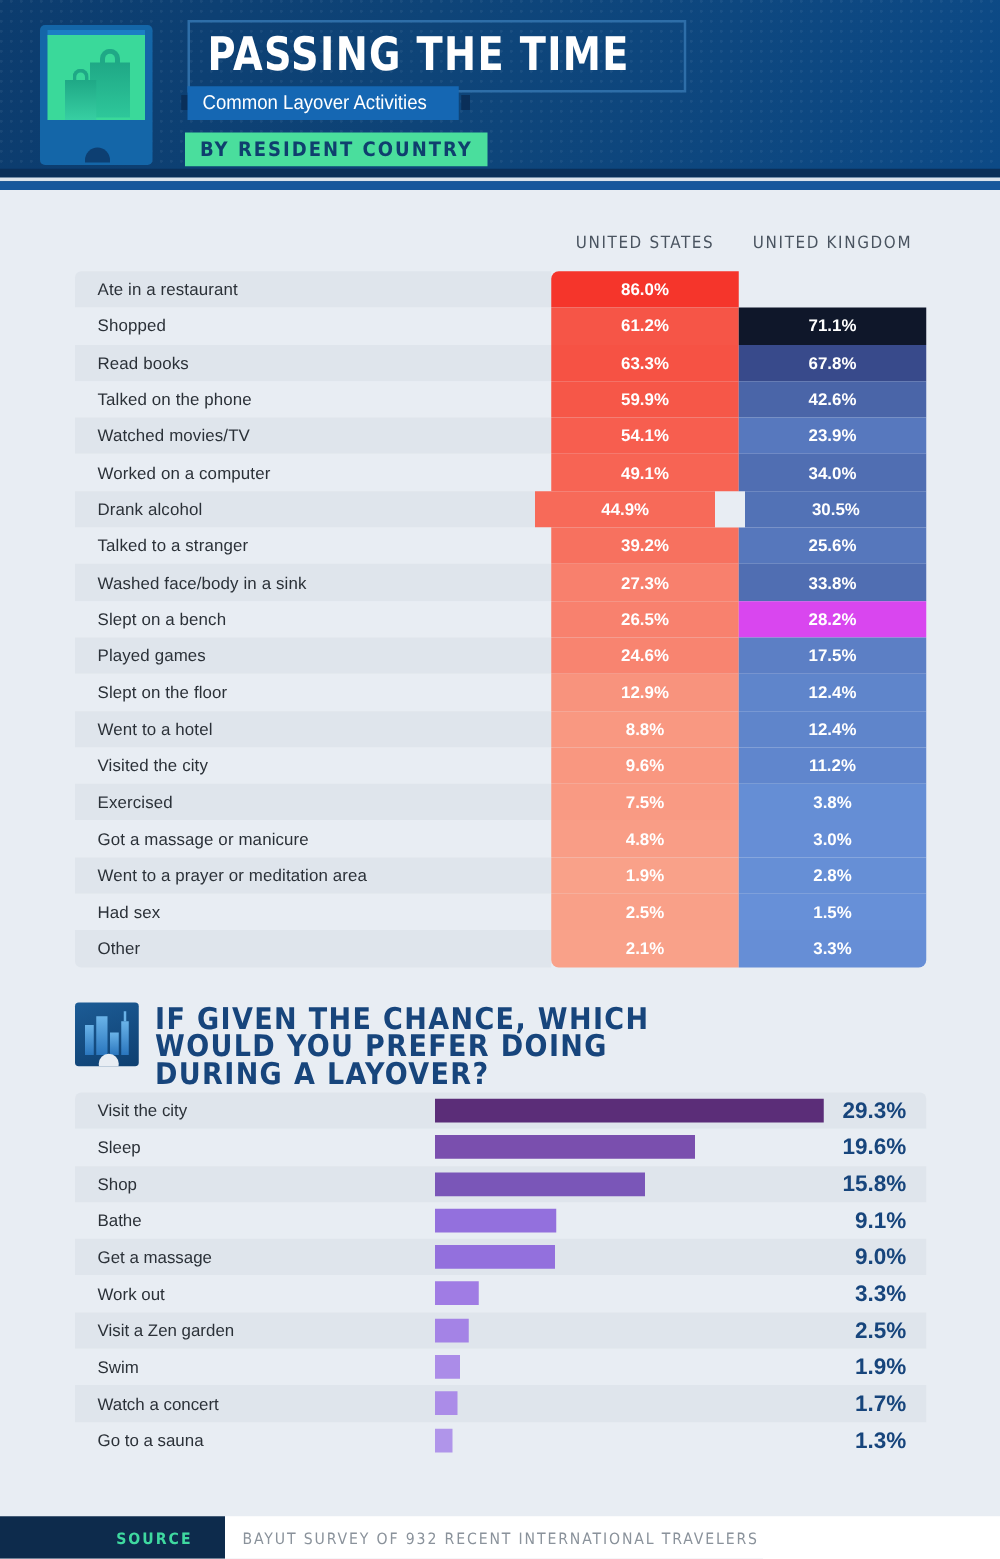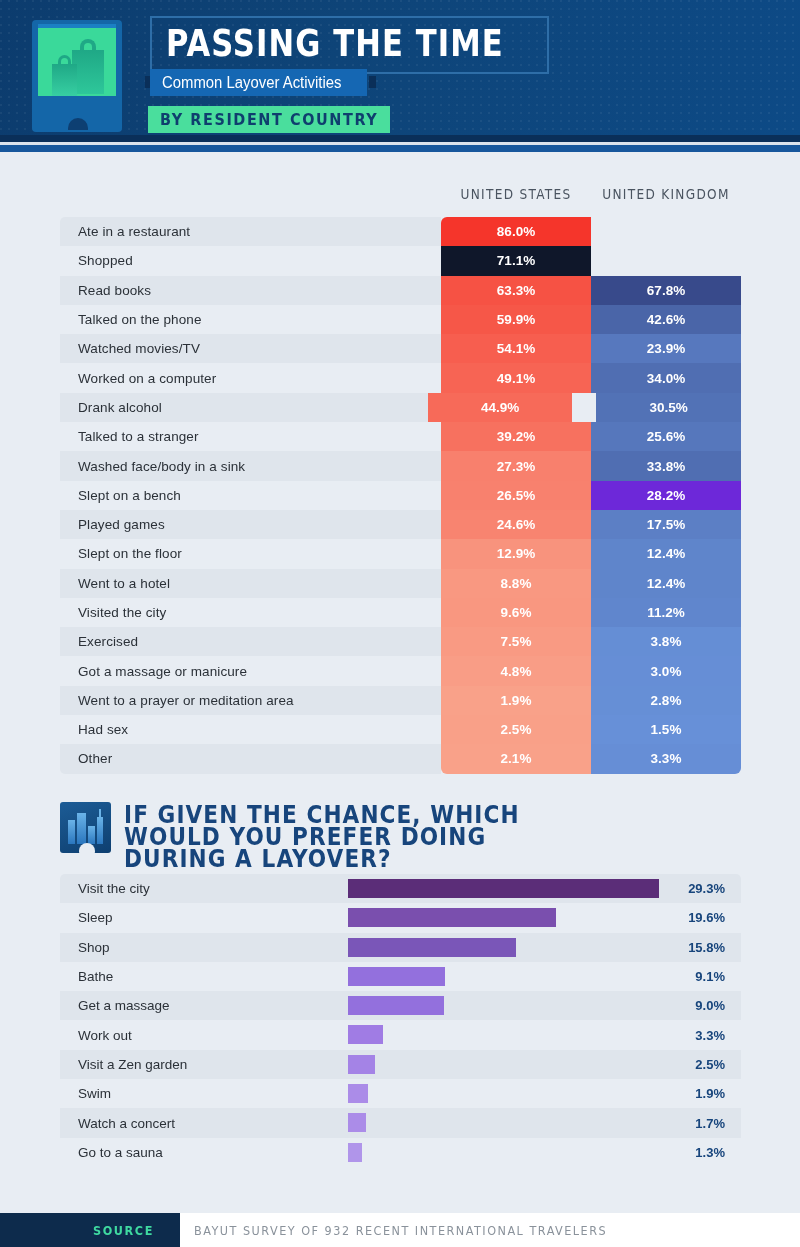--- a/index.html
+++ b/index.html
@@ -115,21 +115,21 @@
   .brow { position:relative; display:flex; height:29.3px; align-items:center; }
   .brow.alt { background:#dfe5ec; }
   .brow:not(.alt) { background:#e8edf3; }
   .bars .brow:first-child { border-radius:5px 5px 0 0; }
   .bars .brow:last-child { border-radius:0 0 5px 5px; }
   .brow .blbl { width:288px; padding-left:18px; font-size:13.5px; color:#2b3138; }
   .brow .btrack { position:relative; width:316px; height:29.3px; }
   .brow .bfill { position:absolute; left:0; top:5px; height:19px; }
   .brow .bval {
     width:77px; text-align:right; padding-right:16px;
-    font-size:13px; font-weight:bold; color:#17457c;
+    font-size:18px; font-weight:bold; color:#17457c;
   }
 
   
   .footer { position:absolute; left:0; top:1213px; width:800px; height:34px; background:#ffffff; }
   .footer .src-block {
     position:absolute; left:0; top:0; width:180px; height:34px; background:#0d2b4c;
     display:flex; align-items:center; justify-content:flex-end; padding-right:26px;
   }
   .footer .src-block span {
     font-family:"DejaVu Sans Condensed","Liberation Sans Narrow","Liberation Sans",sans-serif;
@@ -183,20 +183,21 @@
     <div class="ch ch-uk">UNITED KINGDOM</div>
   </div>
 
   <div class="table" id="country-table">
       <div class="trow alt">
         <div class="lbl">Ate in a restaurant</div>
         <div class="cell us" style="background: rgb(245, 53, 43);">86.0%</div>
       </div>
       <div class="trow">
         <div class="lbl">Shopped</div>
+        <div class="cell us" style="background: rgb(246, 85, 71);">61.2%</div>
         <div class="cell uk" style="background: #0f172a;">71.1%</div>
       </div>
       <div class="trow alt">
         <div class="lbl">Read books</div>
         <div class="cell us" style="background: rgb(246, 82, 68);">63.3%</div>
         <div class="cell uk" style="background: rgb(56, 74, 139);">67.8%</div>
       </div>
       <div class="trow">
         <div class="lbl">Talked on the phone</div>
         <div class="cell us" style="background: rgb(246, 87, 72);">59.9%</div>
@@ -223,21 +224,21 @@
         <div class="cell uk" style="background: rgb(86, 119, 188);">25.6%</div>
       </div>
       <div class="trow alt">
         <div class="lbl">Washed face/body in a sink</div>
         <div class="cell us" style="background: rgb(248, 128, 109);">27.3%</div>
         <div class="cell uk" style="background: rgb(80, 110, 178);">33.8%</div>
       </div>
       <div class="trow">
         <div class="lbl">Slept on a bench</div>
         <div class="cell us" style="background: rgb(248, 129, 110);">26.5%</div>
-        <div class="cell uk" style="background: #6d28d9;">28.2%</div>
+        <div class="cell uk" style="background: #d946ef;">28.2%</div>
       </div>
       <div class="trow alt">
         <div class="lbl">Played games</div>
         <div class="cell us" style="background: rgb(248, 132, 112);">24.6%</div>
         <div class="cell uk" style="background: rgb(92, 127, 197);">17.5%</div>
       </div>
       <div class="trow">
         <div class="lbl">Slept on the floor</div>
         <div class="cell us" style="background: rgb(248, 147, 125);">12.9%</div>
         <div class="cell uk" style="background: rgb(95, 133, 203);">12.4%</div>

